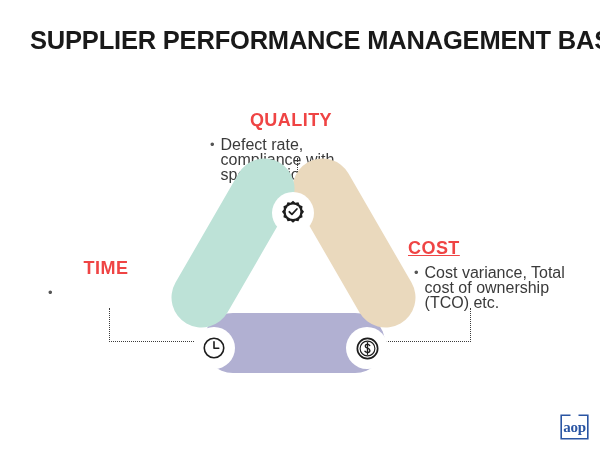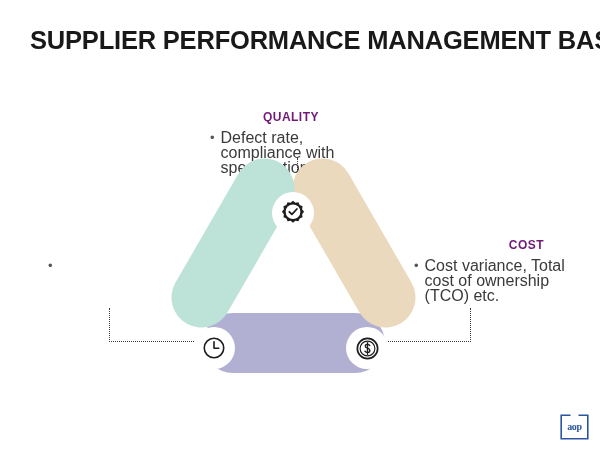--- a/index.html
+++ b/index.html
@@ -90,23 +90,23 @@
     align-items: center;
     justify-content: center;
   }
   .badge-quality { left: 92px;  top: 22px; }
   .badge-time    { left: 13px;  top: 157px; }
   .badge-cost    { left: 166px; top: 157px; }
 
   
   .block { position: absolute; }
   .block-heading {
-    font-size: 12px;
+    font-size: 18px;
     font-weight: bold;
-    color: #701a75;
+    color: #ef4444;
     letter-spacing: 0.45px;
     text-align: center;
     margin: 0 0 6px 0;
   }
   .bullet-row {
     display: flex;
     align-items: flex-start;
     gap: 6px;
   }
   .bullet-dot {
@@ -135,21 +135,21 @@
     width: 160px;
   }
   .block-time .block-heading { text-align: center; }
   .block-time .bullet-row { padding-left: 22px; }
 
   .block-cost {
     left: 408px;
     top: 238px;
     width: 170px;
   }
-  .block-cost .block-heading { text-align: right; padding-right: 34px; }
+  .block-cost .block-heading { text-align: left; padding-right: 34px; text-decoration: underline; }
   .block-cost .bullet-row { padding-left: 6px; }
 
   
   .dotline {
     position: absolute;
     z-index: 0;
   }
   .dot-v {
     border-left: 1.6px dotted #3c3c3c;
   }
@@ -170,21 +170,21 @@
     width: 29px;
     height: 26px;
   }
   .logo-text {
     position: absolute;
     left: 0;
     top: 4px;
     width: 29px;
     text-align: center;
     font-family: "Liberation Serif", serif;
-    font-size: 10px;
+    font-size: 15px;
     font-weight: 600;
     color: #2a55a3;
     letter-spacing: -0.3px;
     line-height: 18px;
   }
   .logo-frame {
     position: absolute;
     left: 0; top: 0;
     width: 29px; height: 26px;
   }
@@ -235,20 +235,21 @@
 
   <div class="block block-quality">
     <div class="block-heading">QUALITY</div>
     <div class="bullet-row">
       <span class="bullet-dot">•</span>
       <span class="bullet-text">Defect rate, compliance with specification etc.</span>
     </div>
   </div>
 
   <div class="block block-time">
+    <div class="block-heading">TIME</div>
     <div class="bullet-row">
       <span class="bullet-dot">•</span>
     </div>
   </div>
 
   <div class="block block-cost">
     <div class="block-heading">COST</div>
     <div class="bullet-row">
       <span class="bullet-dot">•</span>
       <span class="bullet-text">Cost variance, Total cost of ownership (TCO) etc.</span>

